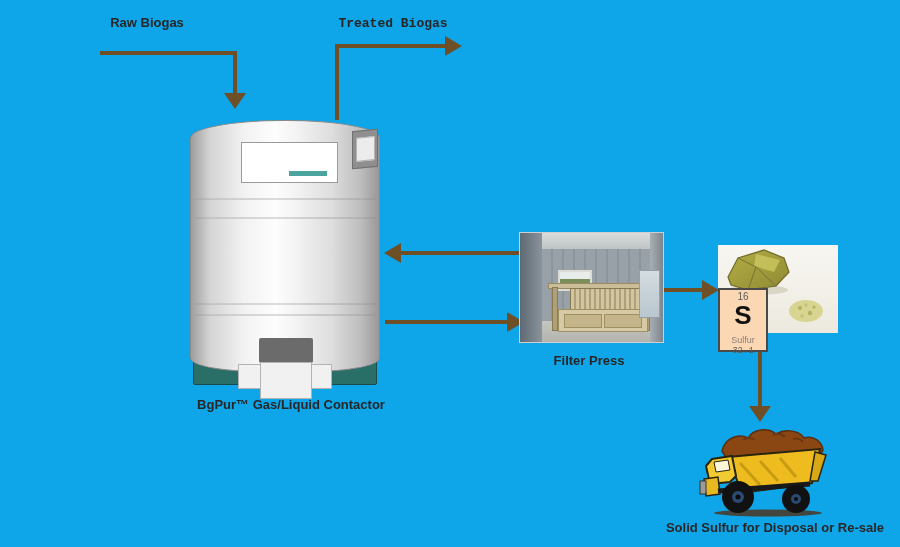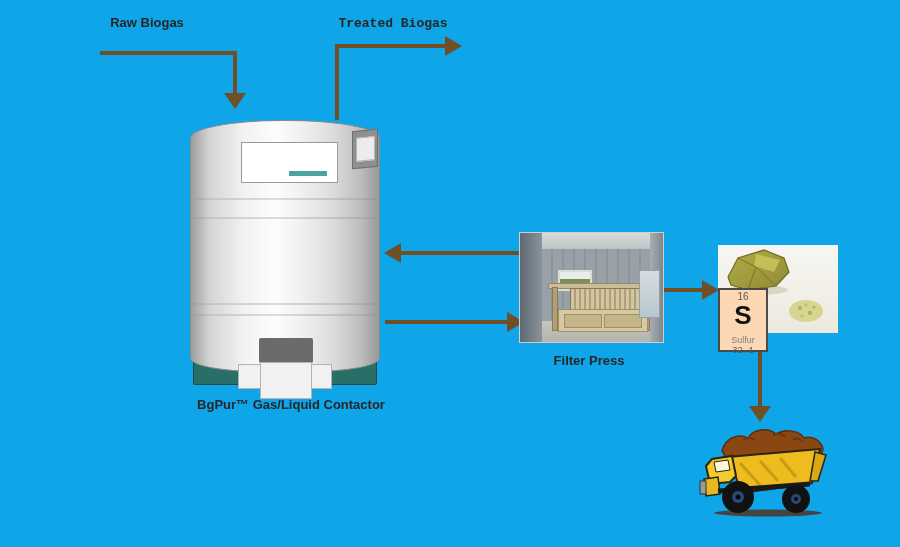--- a/index.html
+++ b/index.html
@@ -181,14 +181,15 @@
     <path d="M20,68 L112,61" stroke="#1a1a1a" stroke-width="5"></path>
 
     <circle cx="40" cy="74" r="16" fill="#111"></circle>
     <circle cx="40" cy="74" r="6" fill="#2a4a72"></circle>
       <circle cx="40" cy="74" r="2.5" fill="#0a0a0a"></circle>
     <circle cx="98" cy="76" r="14" fill="#111"></circle>
     <circle cx="98" cy="76" r="5" fill="#2a4a72"></circle>
       <circle cx="98" cy="76" r="2" fill="#0a0a0a"></circle>
   </svg>
 
+  <div class="lbl" style="left:650px;top:520px;width:250px;">Solid Sulfur for Disposal or Re-sale</div>
 
 </div>
 
 </body></html>

